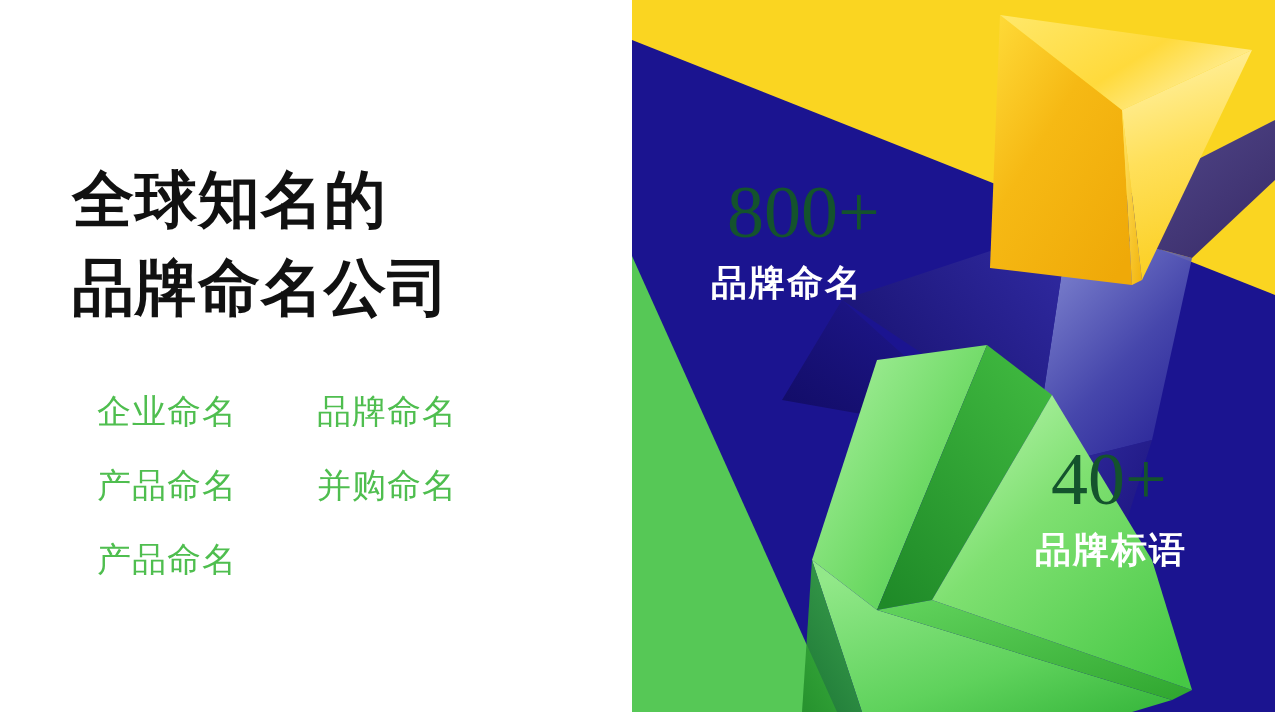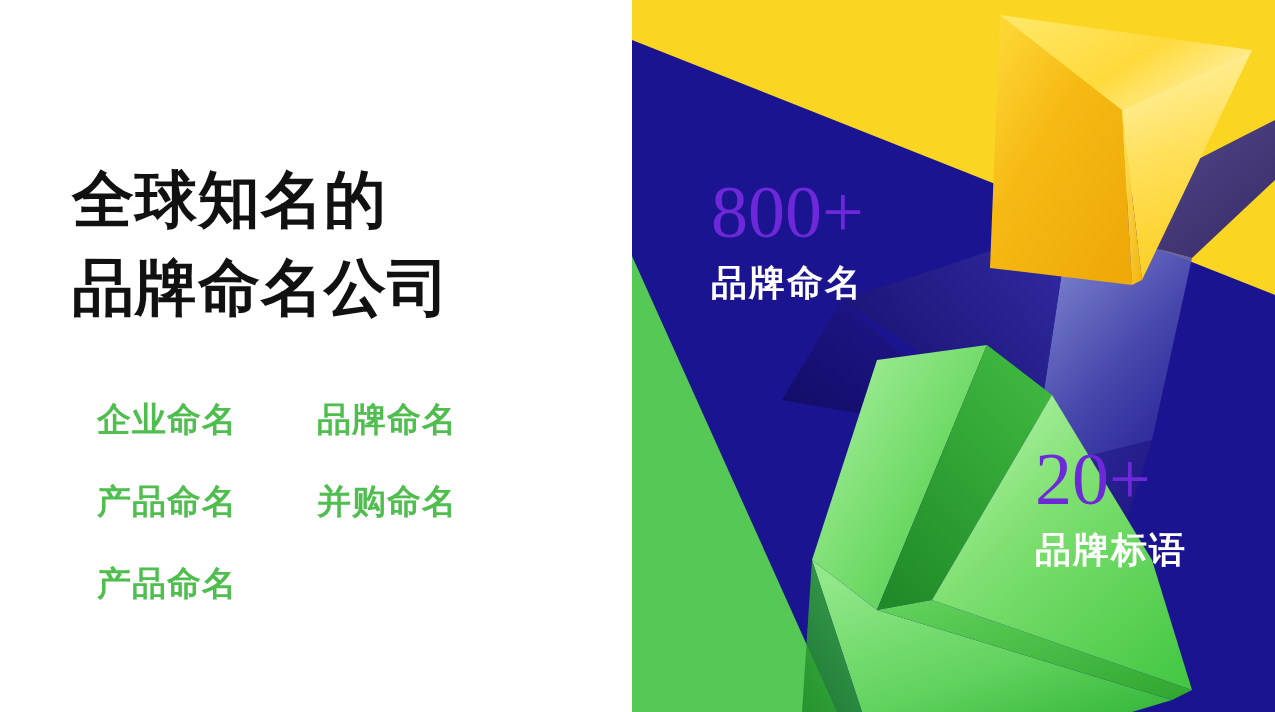--- a/index.html
+++ b/index.html
@@ -46,27 +46,26 @@
     position:absolute;
     left:97px;
     top:392px;
     display:grid;
     grid-template-columns:220px auto;
     grid-row-gap:36px;
     grid-column-gap:0px;
   }
   .service-item {
     font-family:"Liberation Sans", "DejaVu Sans", sans-serif;
-    font-weight:700;
+    font-weight:400;
     font-size:34px;
     line-height:38px;
     letter-spacing:1px;
     color:#4FBE4F;
     white-space:nowrap;
-    margin-top:8px;
   }
 
   
   .right-panel {
     position:absolute;
     left:632px; top:0;
     width:643px; height:712px;
     overflow:hidden;
     background:#1B1490;
   }
@@ -78,21 +77,22 @@
     color:#ffffff;
     white-space:nowrap;
   }
   .stat .stat-number {
     display:block;
     font-family:"Liberation Serif", "DejaVu Serif", serif;
     font-weight:400;
     font-size:74px;
     line-height:78px;
     letter-spacing:0px;
-    color:#6d28d9;
+    color:#14532d;
+    margin-left:16px;
   }
   .stat .stat-label {
     display:block;
     margin-top:12px;
     font-family:"Liberation Sans", "DejaVu Sans", sans-serif;
     font-weight:700;
     font-size:36px;
     line-height:40px;
     letter-spacing:2px;
     color:#ffffff;
@@ -216,17 +216,17 @@
     </svg>
 
   </div>
 
   <div class="stat" id="stat-projects">
     <span class="stat-number">800+</span>
     <span class="stat-label">品牌命名</span>
   </div>
 
   <div class="stat" id="stat-industries">
-    <span class="stat-number">20+</span>
+    <span class="stat-number">40+</span>
     <span class="stat-label">品牌标语</span>
   </div>
 
 </div>
 
 </body></html>

